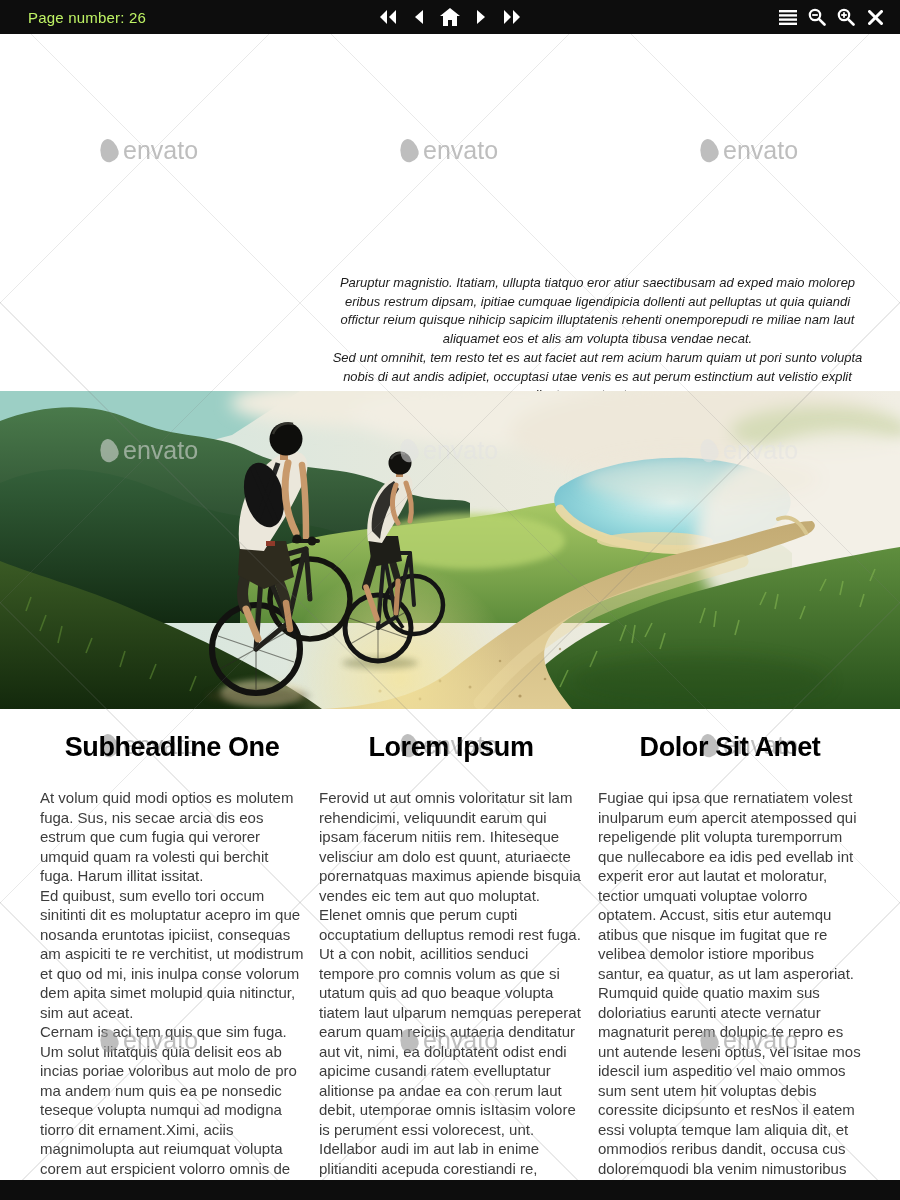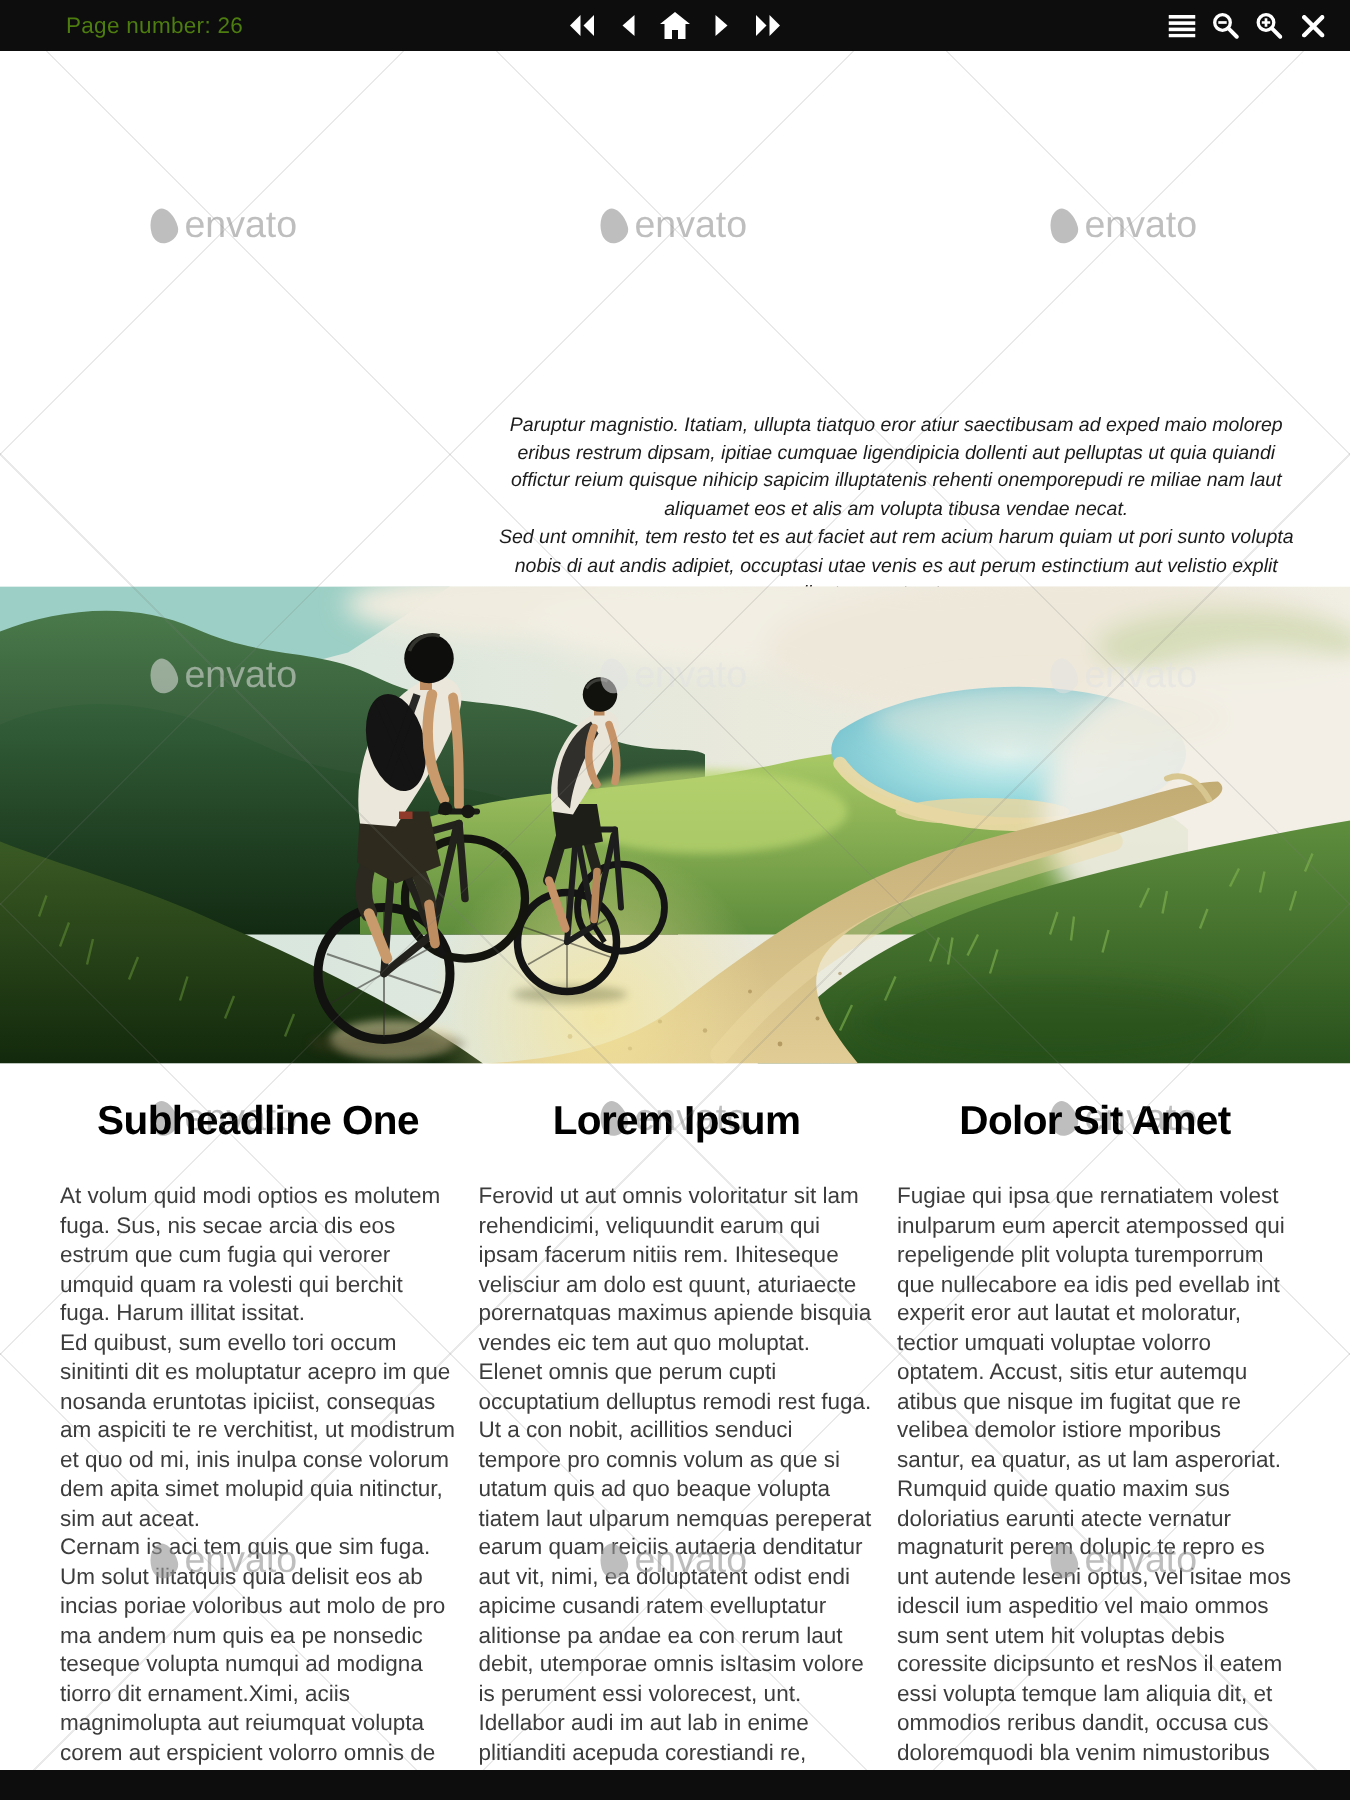--- a/index.html
+++ b/index.html
@@ -6,22 +6,22 @@
   body{
     width:900px;height:1200px;position:relative;overflow:hidden;
     background:#ffffff;font-family:"Liberation Sans",sans-serif;
   }
   
   .toolbar{
     position:absolute;top:0;left:0;width:900px;height:34px;
     background:#0d0d0d;z-index:6;
   }
   .toolbar-title{
-    position:absolute;left:44px;top:0;height:34px;display:flex;align-items:center;
-    color:#4d7c0f;font-size:15px;letter-spacing:.2px;
+    position:absolute;left:28px;top:0;height:34px;display:flex;align-items:center;
+    color:#bef264;font-size:15px;letter-spacing:.2px;
   }
   .nav-center{
     position:absolute;left:50%;top:0;transform:translateX(-50%);
     height:34px;display:flex;align-items:center;gap:9px;
   }
   .nav-right{
     position:absolute;right:14px;top:0;height:34px;
     display:flex;align-items:center;gap:7px;
   }
   .icon-btn{width:22px;height:22px;display:flex;align-items:center;justify-content:center;cursor:pointer}

